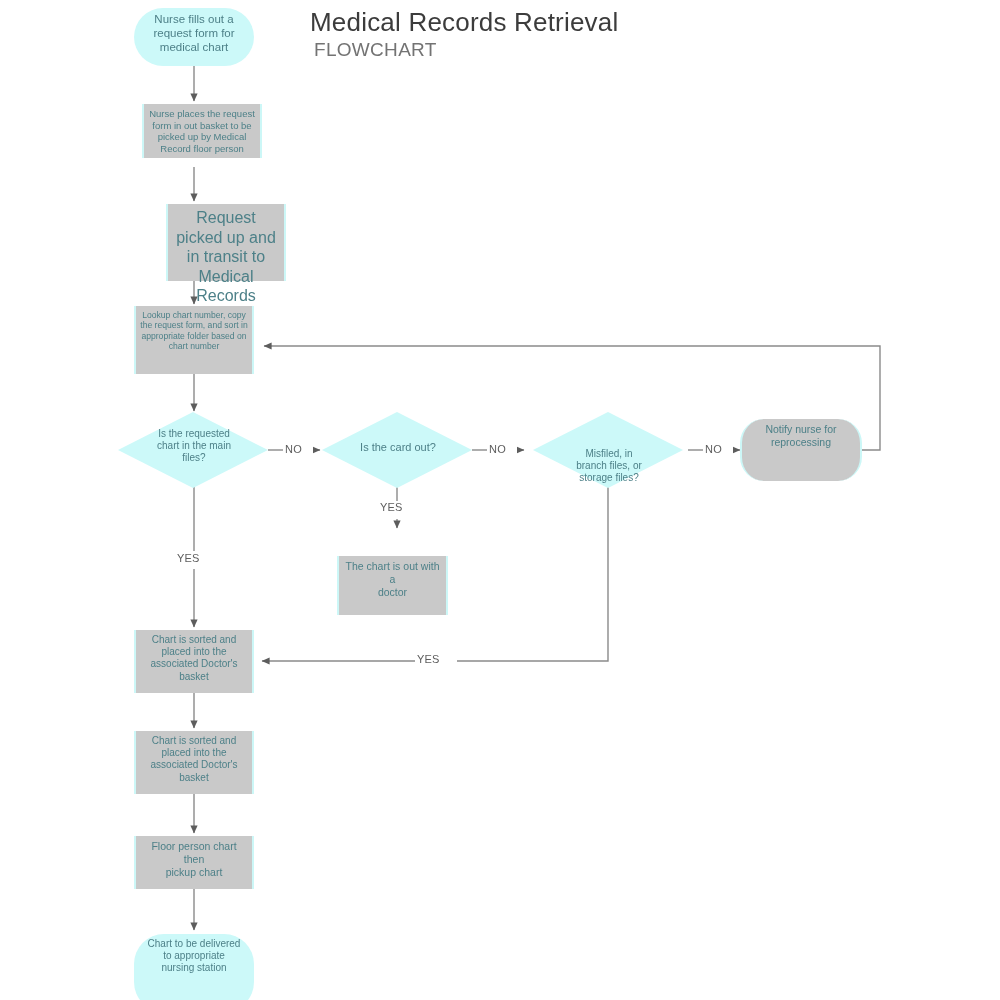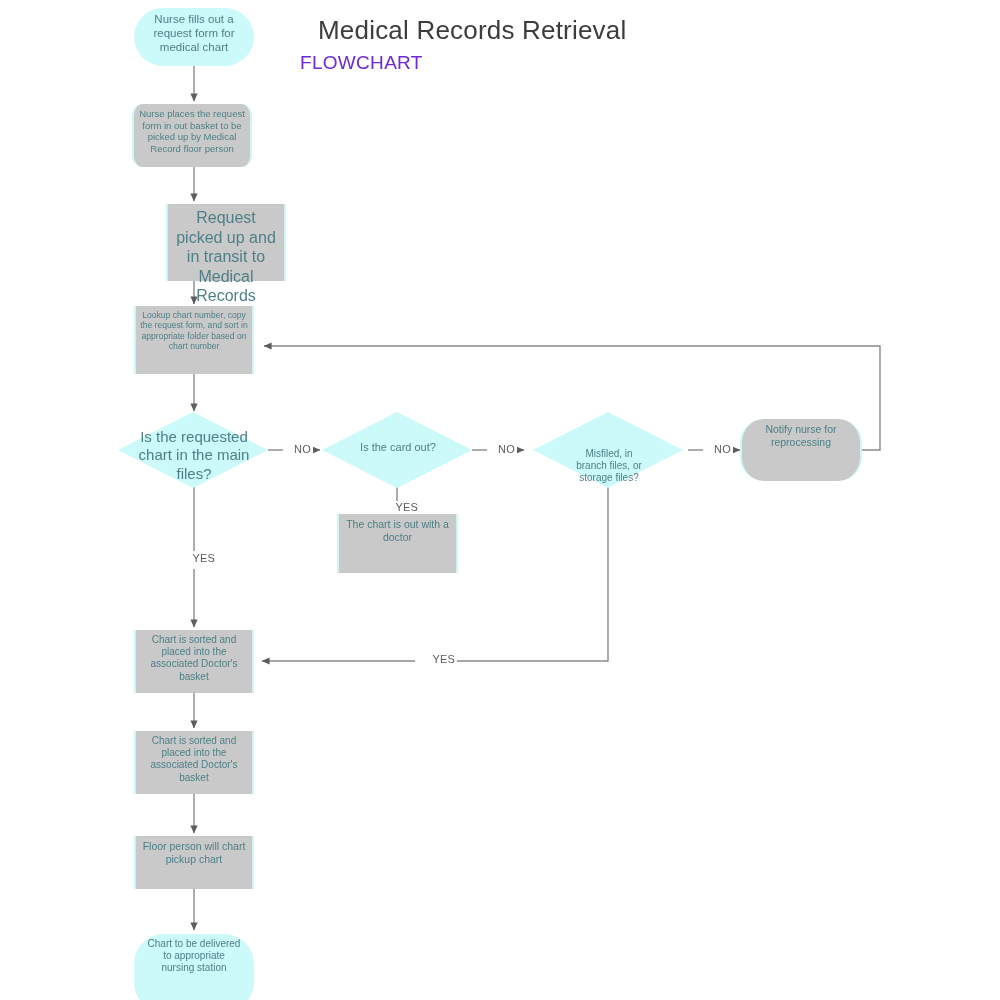--- a/index.html
+++ b/index.html
@@ -50,43 +50,43 @@
     background: transparent;
     pointer-events: none;
   }
   .edge-label {
     position: absolute;
     color: #5d5d5d;
     background: #ffffff;
     font-size: 11px;
     letter-spacing: 0.2px;
     padding: 0 2px;
-    text-align: right;
+    text-align: left;
     white-space: nowrap;
   }
   #title-block {
     position: absolute;
     left: 300px;
     top: 8px;
     width: 520px;
   }
   #chart-title {
     color: #3c3c3c;
     font-size: 26px;
     font-weight: 400;
-    margin: 8px;
+    margin: 0;
     padding-left: 10px;
     letter-spacing: 0.2px;
     line-height: 1.1;
   }
   #chart-subtitle {
-    color: #6d28d9;
+    color: #737373;
     font-size: 19px;
     font-weight: 400;
-    margin: 3px 0 0 0;
+    margin: 3px 0 0 14px;
     letter-spacing: 0.3px;
     line-height: 1.1;
   }
 </style>
 </head>
 <body>
 
 <div id="canvas">
 
   <svg id="svg-layer" viewBox="0 0 1000 1000" xmlns="http://www.w3.org/2000/svg">
@@ -144,82 +144,82 @@
     <div id="chart-title">Medical Records Retrieval</div>
     <div id="chart-subtitle">FLOWCHART</div>
   </div>
 
   <div class="node terminator" style="left:134px; top:8px; width:120px; height:58px; font-size:11.5px;">
     <span>Nurse fills out a
 request form for
 medical chart</span>
   </div>
 
-  <div class="node process" style="left:132px; top:104px; width:120px; height:63px; font-size:9.5px;border-radius:11px;">
+  <div class="node process" style="left:142px; top:104px; width:120px; height:54px; font-size:9.5px;">
     <span>Nurse places the request
 form in out basket to be
 picked up by Medical
 Record floor person</span>
   </div>
 
   <div class="node process" style="left:134px; top:204px; width:120px; height:77px; font-size:16px;margin-left:32px;">
     <span>Request picked up and
 in transit to Medical
 Records</span>
   </div>
 
   <div class="node process" style="left:134px; top:306px; width:120px; height:68px; font-size:8.6px;">
     <span>Lookup chart number, copy
 the request form, and sort in
 appropriate folder based on
 chart number</span>
   </div>
 
-  <div class="node decision-label" style="left:133px; top:424px; width:122px; height:52px; font-size:15px;">
+  <div class="node decision-label" style="left:133px; top:424px; width:122px; height:52px; font-size:10px;">
     <span>Is the requested
 chart in the main
 files?</span>
   </div>
 
   <div class="node decision-label" style="left:337px; top:437px; width:122px; height:26px; font-size:11px;">
     <span>Is the card out?</span>
   </div>
 
   <div class="node decision-label" style="left:548px; top:424px; width:122px; height:52px; font-size:10px;margin-top:20px;">
     <span>Misfiled, in
 branch files, or
 storage files?</span>
   </div>
 
   <div class="node process" style="left:740px; top:419px; width:122px; height:62px; font-size:10.5px;border-radius:24px;">
     <span>Notify nurse for
 reprocessing</span>
   </div>
 
-  <div class="node process" style="left:337px; top:514px; width:121px; height:59px; font-size:10.5px;">
+  <div class="node process" style="left:337px; top:556px; width:111px; height:59px; font-size:10.5px;">
     <span>The chart is out with a
 doctor</span>
   </div>
 
   <div class="node process" style="left:134px; top:630px; width:120px; height:63px; font-size:10px;">
     <span>Chart is sorted and
 placed into the
 associated Doctor's
 basket</span>
   </div>
 
   <div class="node process" style="left:134px; top:731px; width:120px; height:63px; font-size:10px;">
     <span>Chart is sorted and
 placed into the
 associated Doctor's
 basket</span>
   </div>
 
   <div class="node process" style="left:134px; top:836px; width:120px; height:53px; font-size:10.5px;">
-    <span>Floor person will chart
+    <span>Floor person chart then
 pickup chart</span>
   </div>
 
   <div class="node terminator" style="left:134px; top:934px; width:120px; height:78px; font-size:10px;">
     <span>Chart to be delivered
 to appropriate
 nursing station</span>
   </div>
 
   <div class="edge-label" style="left:283px; top:443px; width:26px;">NO</div>

